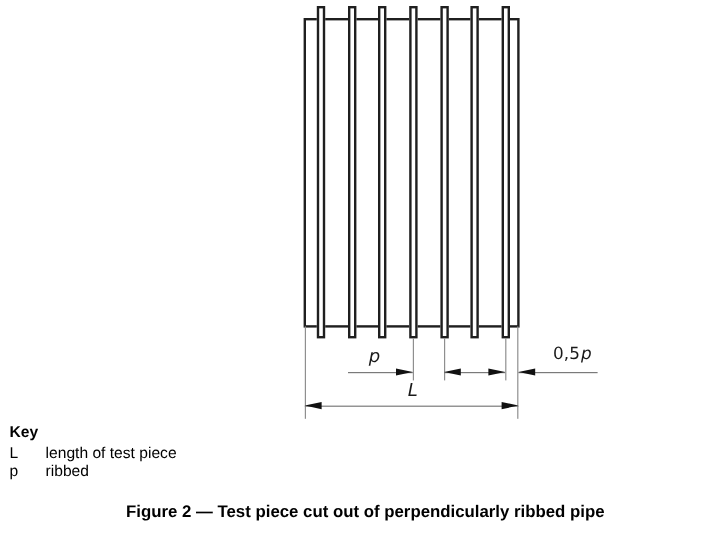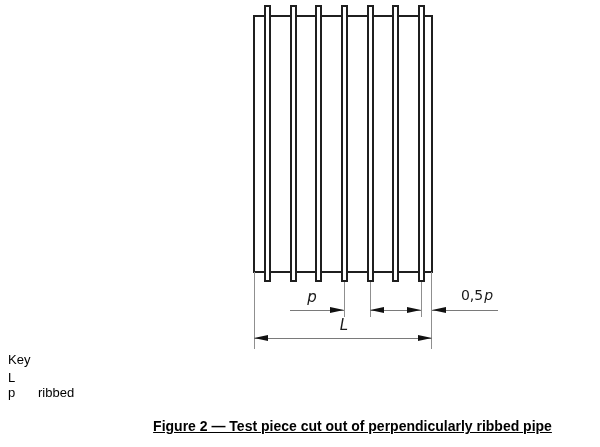--- a/index.html
+++ b/index.html
@@ -32,28 +32,28 @@
   .dimlabel{
     position:absolute;
     font-family:"DejaVu Sans", sans-serif;
     font-size:15px;line-height:15px;color:#1a1a1a;
     text-align:center;
   }
   .italic{font-style:italic;}
 
   
   #key{position:absolute;left:8px;top:353px;font-size:13px;line-height:14px;}
-  #key .key-title{font-weight:normal;margin-bottom:4px;}
+  #key .key-title{font-weight:bold;margin-bottom:4px;}
   #key .key-row{display:flex;margin-top:1px;}
   #key .key-sym{width:30px;flex:0 0 30px;}
 
   
   #caption{
     position:absolute;left:105px;top:418px;width:495px;
-    text-align:center;font-weight:bold;font-size:14px;line-height:17px;text-decoration:underline;
+    font-weight:bold;font-size:14px;line-height:17px;
   }
 </style>
 </head>
 <body>
 
 <div id="diagram">
 
   <div class="pipe-body"></div>
 
   <div id="ribs">
@@ -88,20 +88,21 @@
   <div class="dimlabel italic" style="left:334px;top:318px;width:20px;">L</div>
   <div class="dimlabel" style="left:452px;top:288px;width:50px;font-size:14px;">
     <span>0,5</span><span class="italic" style="margin-left:1px;">p</span>
   </div>
 </div>
 
 <div id="key">
   <div class="key-title">Key</div>
   <div class="key-row">
     <span class="key-sym">L</span>
+    <span>length of test piece</span>
   </div>
   <div class="key-row">
     <span class="key-sym">p</span>
     <span>ribbed</span>
   </div>
 </div>
 
 <div id="caption">Figure 2 — Test piece cut out of perpendicularly ribbed pipe</div>
 
 </body></html>

